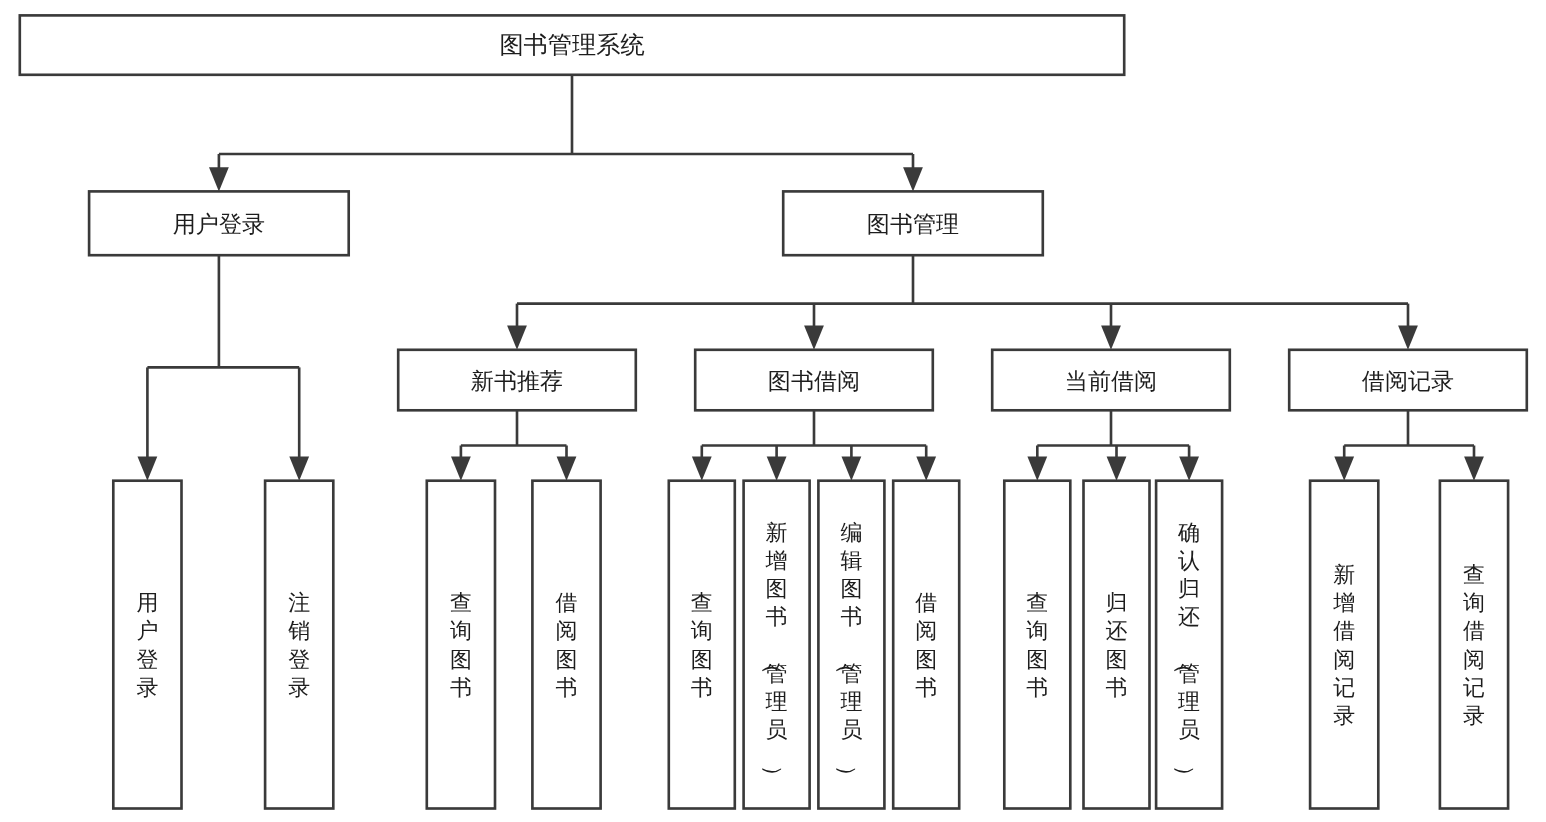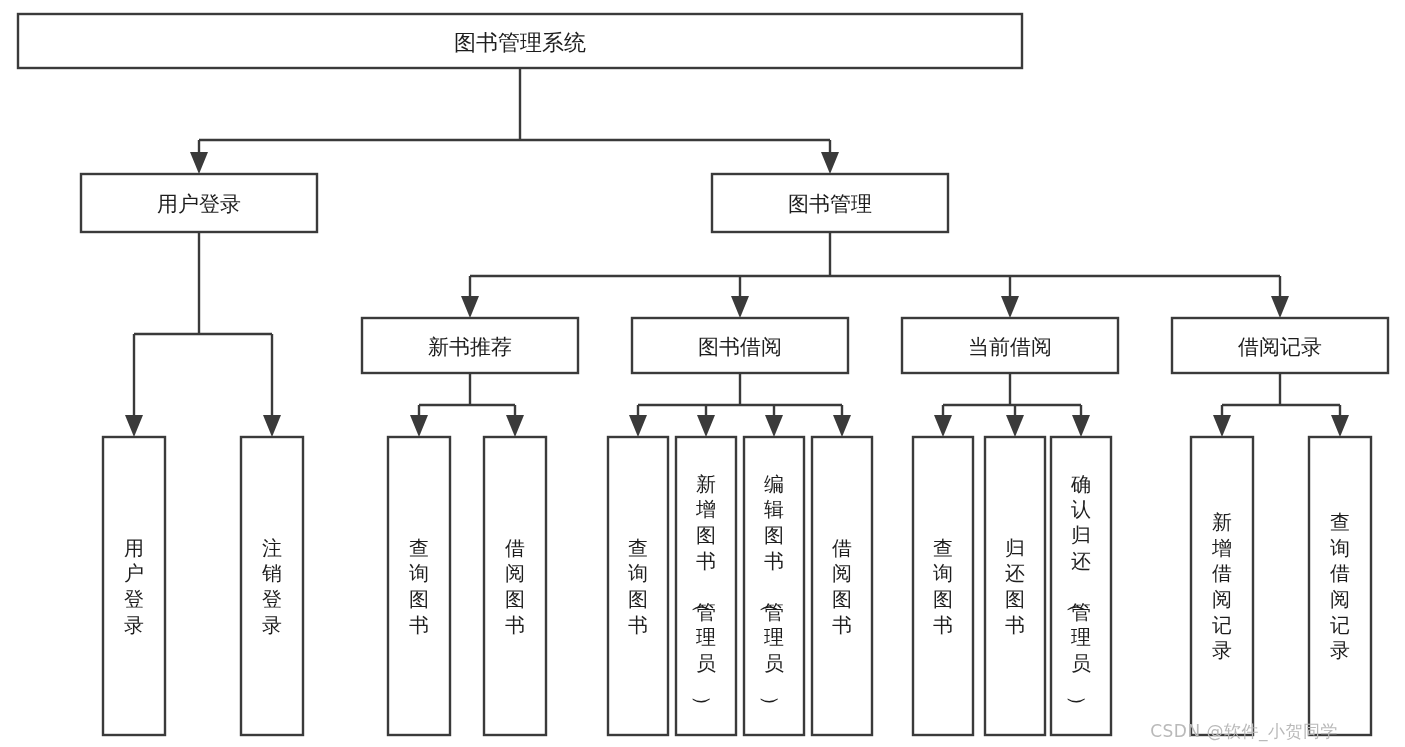--- a/index.html
+++ b/index.html
@@ -203,15 +203,14 @@
           <rect x="1191" y="437" width="62" height="298" class="node-box"></rect>
           <text x="1222" y="529.168" class="node-label-v" font-size="20"><tspan x="1222" dy="0">新</tspan><tspan x="1222" dy="25.6">增</tspan><tspan x="1222" dy="25.6">借</tspan><tspan x="1222" dy="25.6">阅</tspan><tspan x="1222" dy="25.6">记</tspan><tspan x="1222" dy="25.6">录</tspan></text>
         </g>
         <g>
           <rect x="1309" y="437" width="62" height="298" class="node-box"></rect>
           <text x="1340" y="529.168" class="node-label-v" font-size="20"><tspan x="1340" dy="0">查</tspan><tspan x="1340" dy="25.6">询</tspan><tspan x="1340" dy="25.6">借</tspan><tspan x="1340" dy="25.6">阅</tspan><tspan x="1340" dy="25.6">记</tspan><tspan x="1340" dy="25.6">录</tspan></text>
         </g>
       </g>
   </svg>
 
-  <div class="watermark-text">CSDN @软件_小贺同学</div>
 
 </div>
 
 </body></html>

